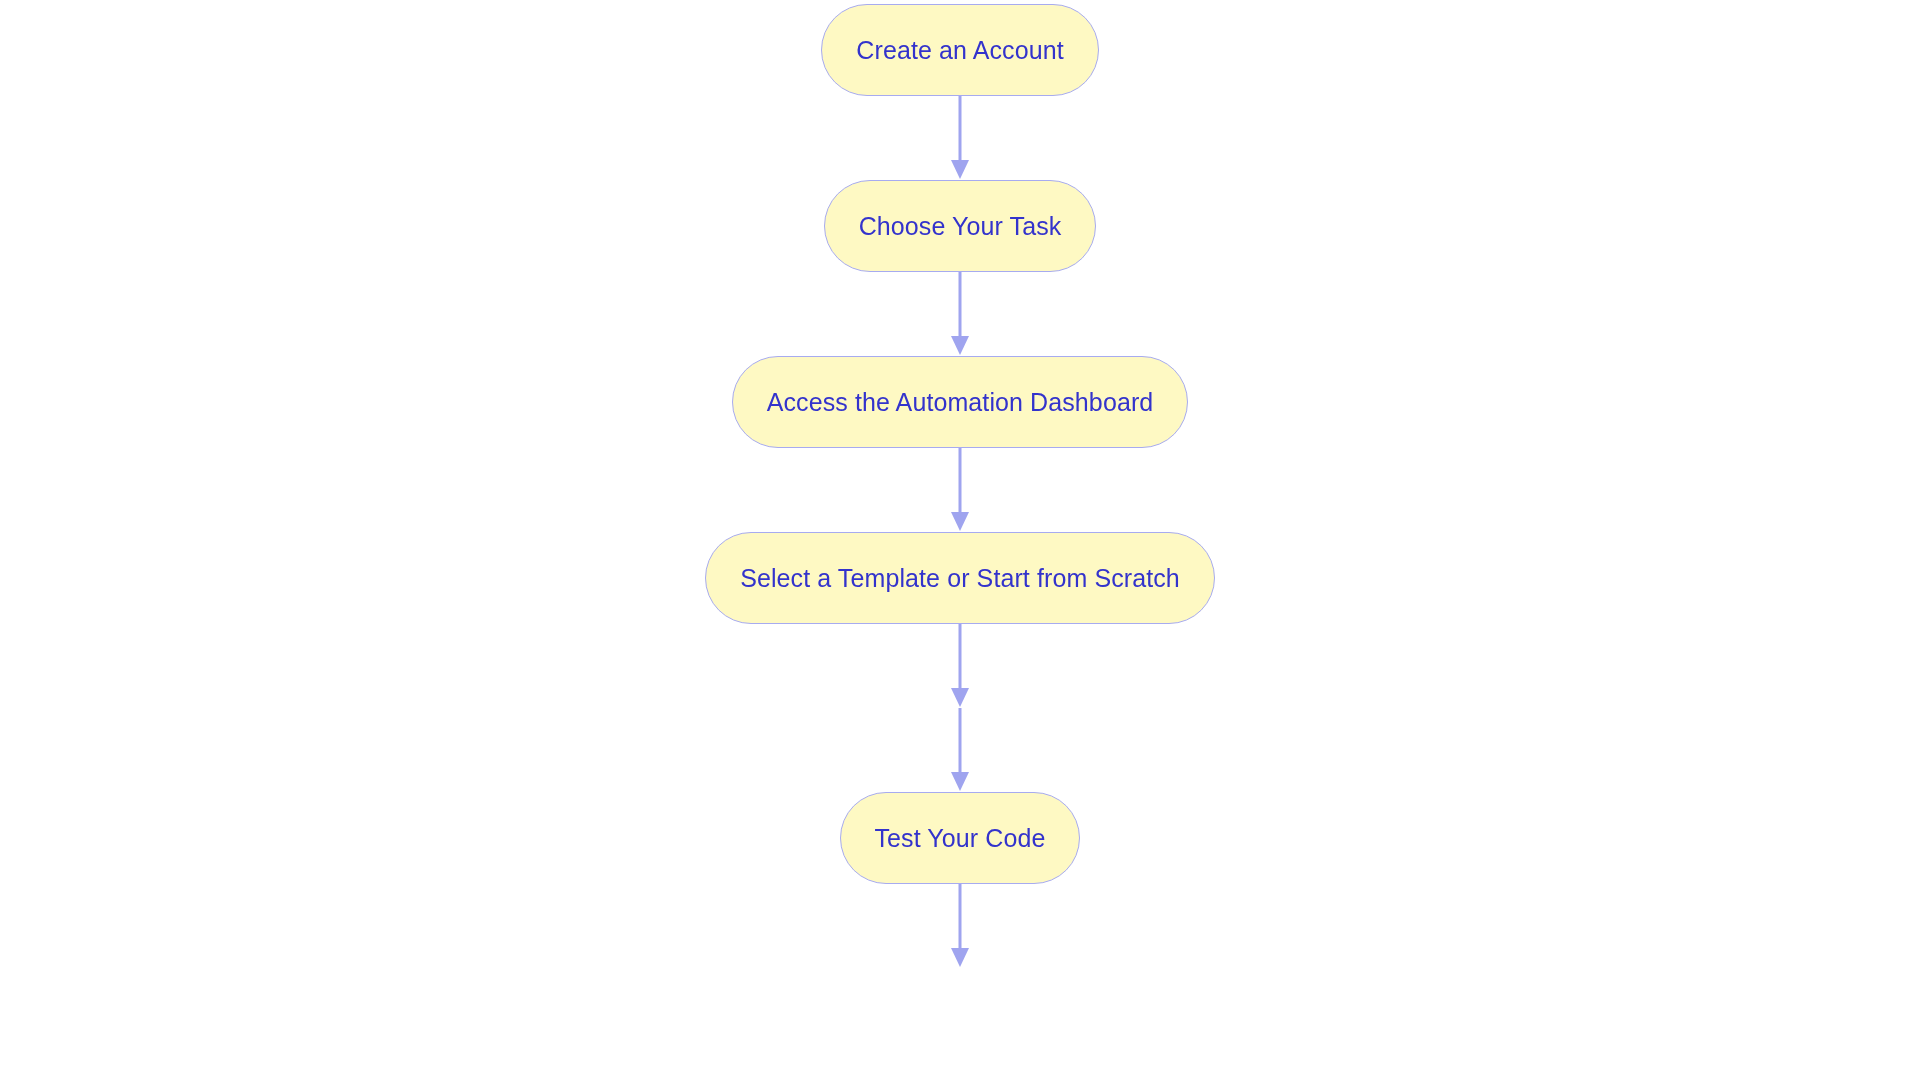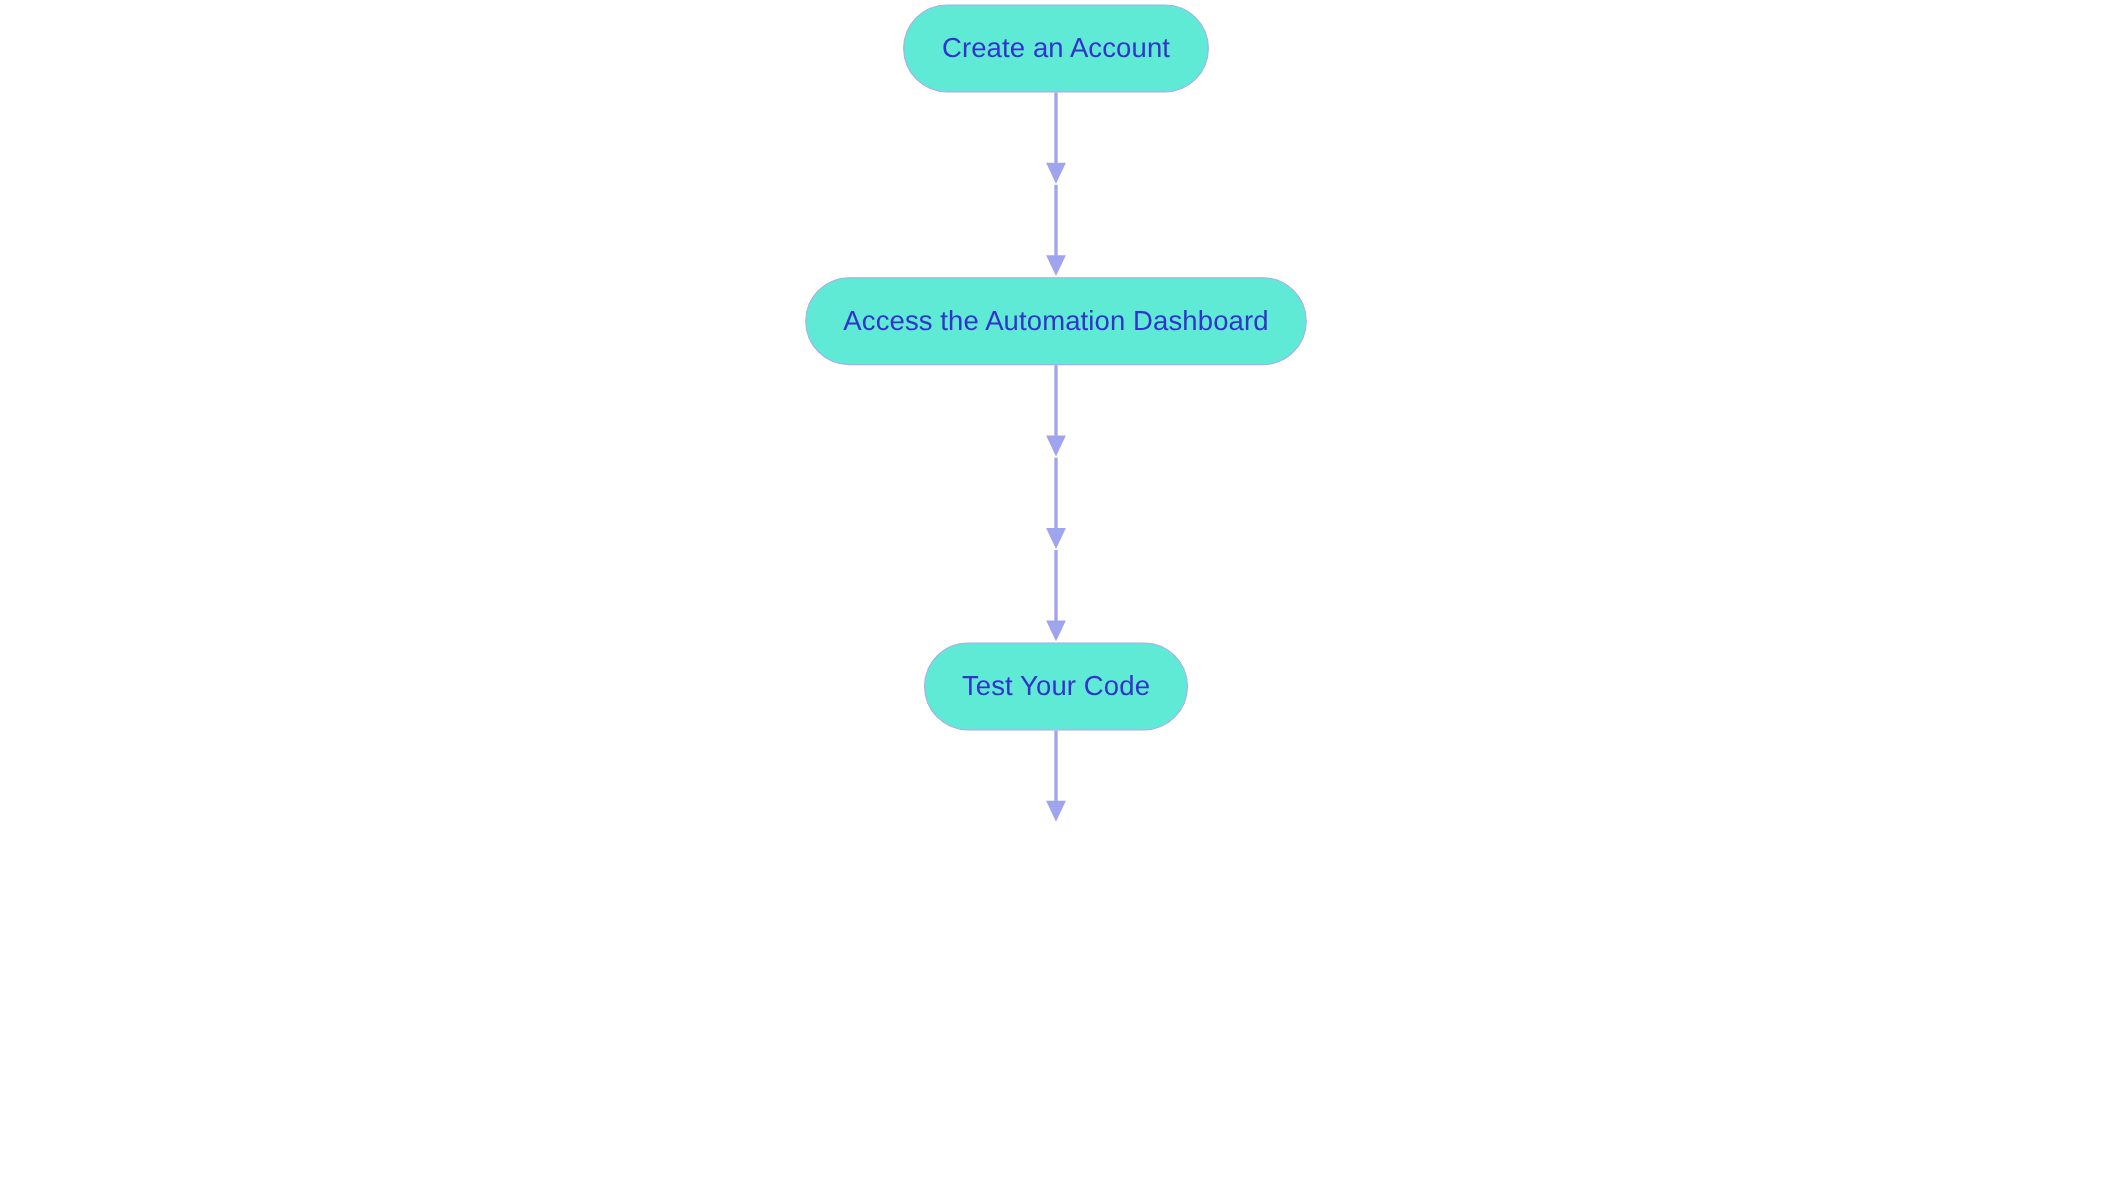--- a/index.html
+++ b/index.html
@@ -35,23 +35,23 @@
     padding-top: 4px;
     box-sizing: border-box;
   }
 
   
   .node {
     display: flex;
     align-items: center;
     justify-content: center;
     box-sizing: border-box;
-    height: 80px;
+    height: 92px;
     padding: 0 34px;
-    background: #5eead4;
+    background: #fef9c3;
     border: 1.6px solid #a7abf0;
     border-radius: 999px;
     flex: 0 0 auto;
   }
   .node-label {
     color: #3333cc;
     font-family: "Liberation Sans", sans-serif;
     font-size: 25px;
     font-weight: 400;
     line-height: 1;
@@ -96,35 +96,41 @@
 
     <div class="node">
       <span class="node-label">Create an Account</span>
     </div>
 
     <div class="connector">
       <div class="shaft"></div>
       <div class="head"></div>
     </div>
 
+    <div class="node">
+      <span class="node-label">Choose Your Task</span>
+    </div>
 
     <div class="connector">
       <div class="shaft"></div>
       <div class="head"></div>
     </div>
 
     <div class="node">
       <span class="node-label">Access the Automation Dashboard</span>
     </div>
 
     <div class="connector">
       <div class="shaft"></div>
       <div class="head"></div>
     </div>
 
+    <div class="node">
+      <span class="node-label">Select a Template or Start from Scratch</span>
+    </div>
 
     <div class="connector">
       <div class="shaft"></div>
       <div class="head"></div>
     </div>
 
 
     <div class="connector">
       <div class="shaft"></div>
       <div class="head"></div>

